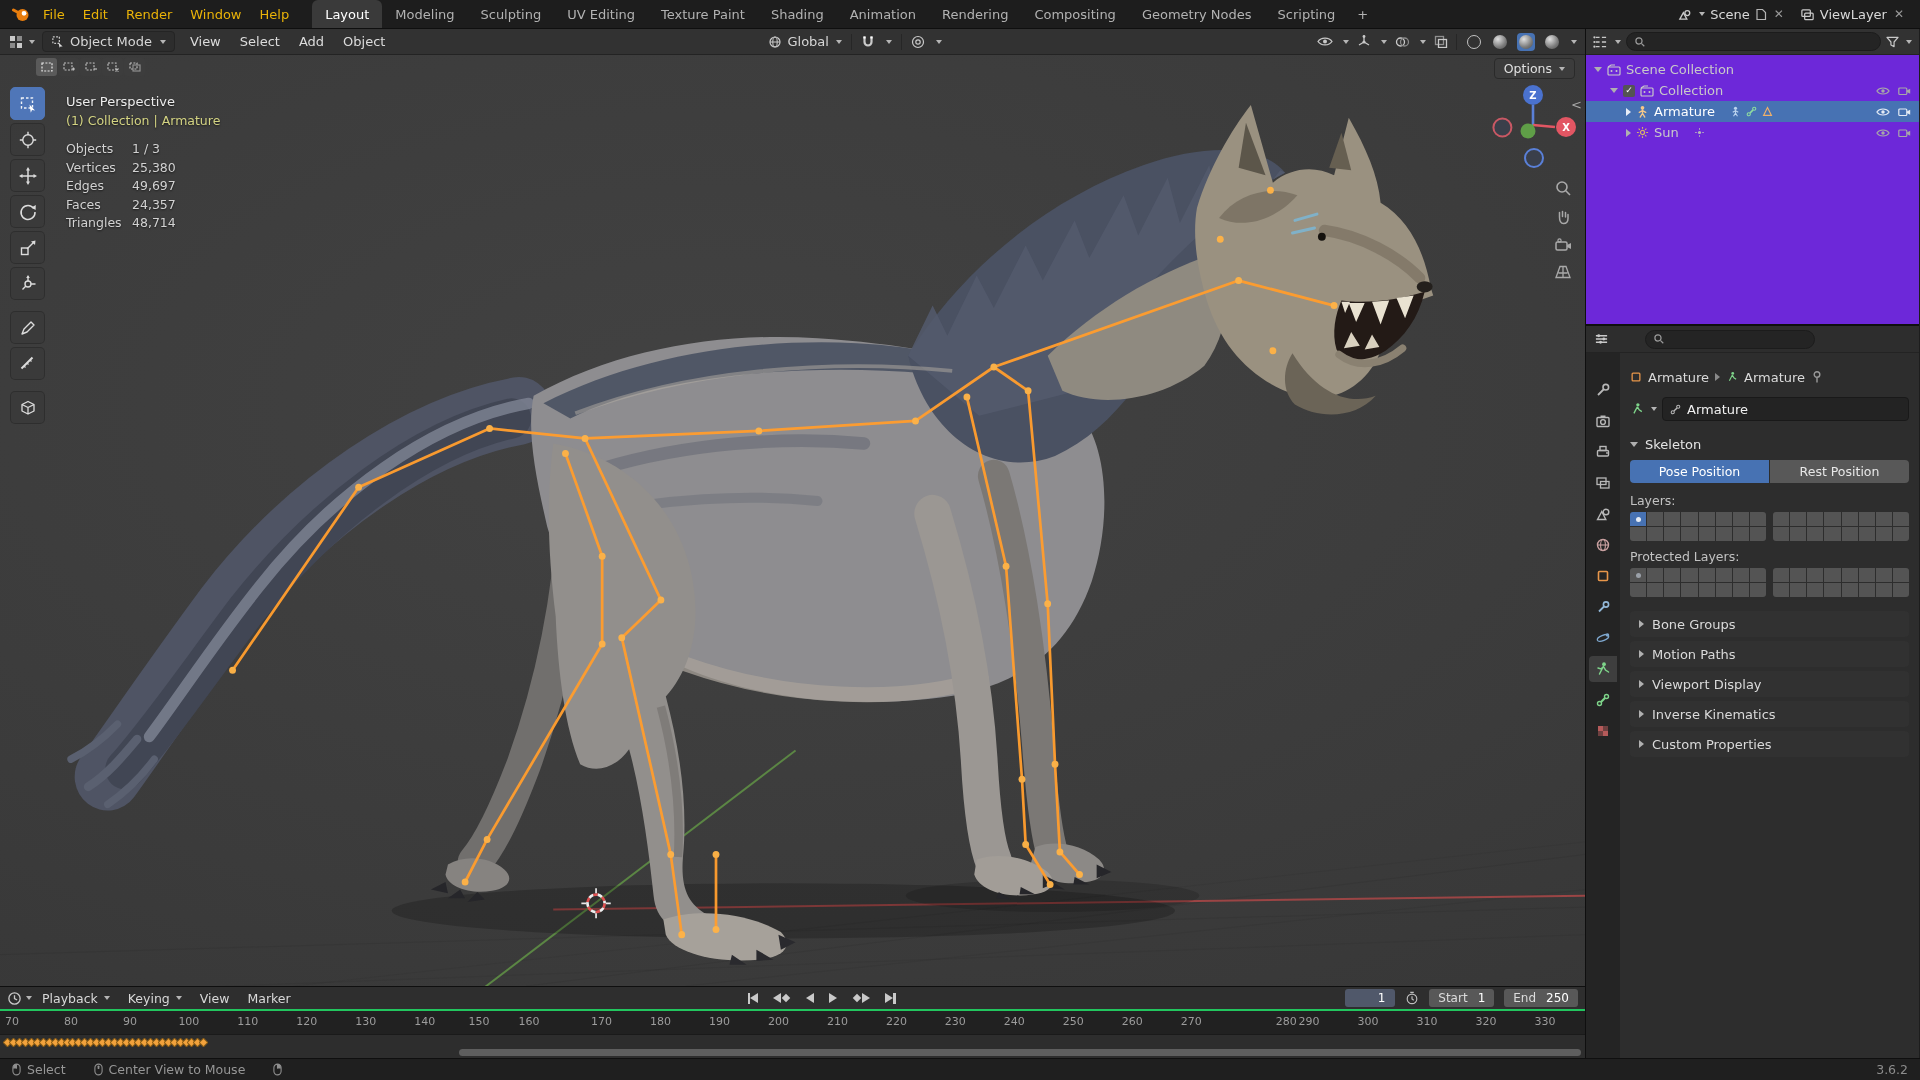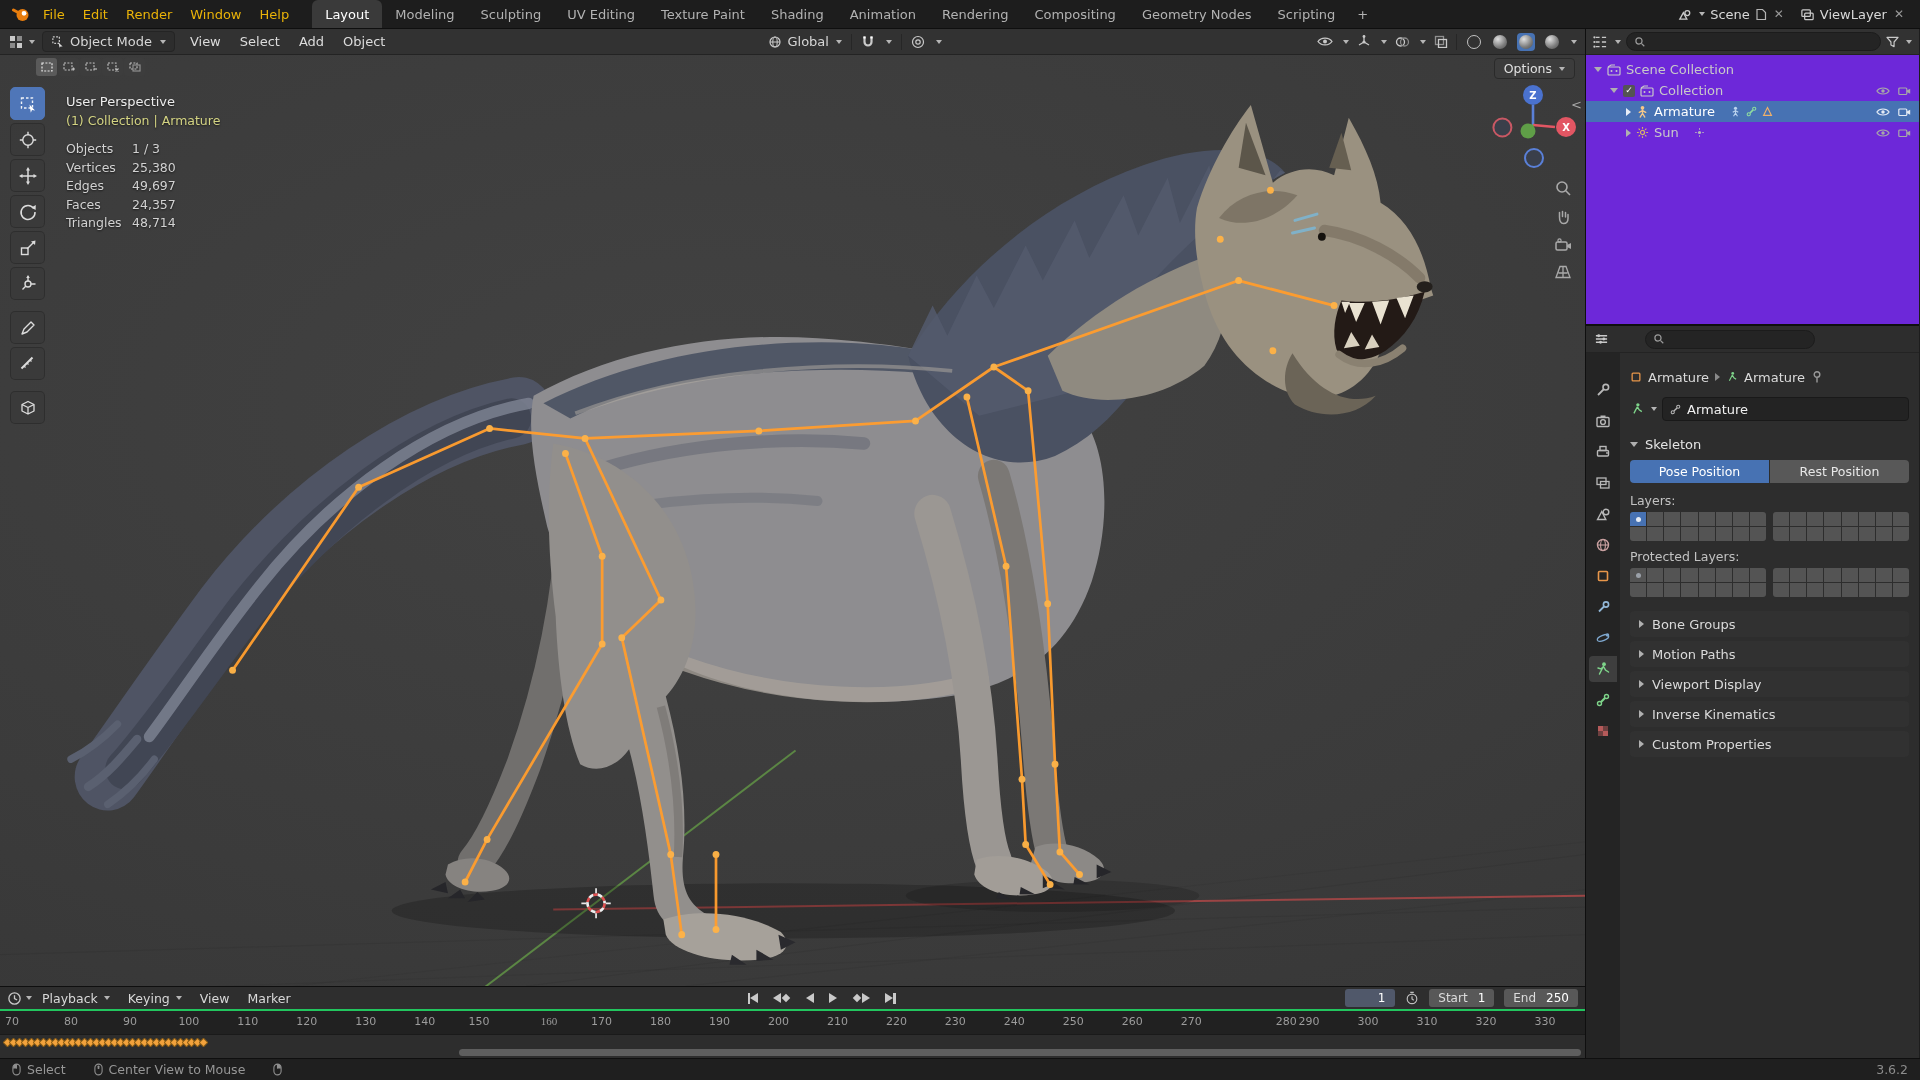--- a/index.html
+++ b/index.html
@@ -665,21 +665,21 @@
         <div class="tl-ruler">
             <span class="tick" style="left: 12px;">70</span>
             <span class="tick" style="left: 70.96px;">80</span>
             <span class="tick" style="left: 129.92px;">90</span>
             <span class="tick" style="left: 188.88px;">100</span>
             <span class="tick" style="left: 247.84px;">110</span>
             <span class="tick" style="left: 306.8px;">120</span>
             <span class="tick" style="left: 365.76px;">130</span>
             <span class="tick" style="left: 424.72px;">140</span>
             <span class="tick" style="left: 459px; margin-left: 20px;">150</span>
-            <span class="tick" style="left: 549px; font-family: Liberation Serif, serif;">160</span>
+            <span class="tick" style="left: 529px;">160</span>
             <span class="tick" style="left: 601.6px;">170</span>
             <span class="tick" style="left: 660.56px;">180</span>
             <span class="tick" style="left: 719.52px;">190</span>
             <span class="tick" style="left: 778.48px;">200</span>
             <span class="tick" style="left: 837.44px;">210</span>
             <span class="tick" style="left: 896.4px;">220</span>
             <span class="tick" style="left: 955.36px;">230</span>
             <span class="tick" style="left: 1014.32px;">240</span>
             <span class="tick" style="left: 1073.28px;">250</span>
             <span class="tick" style="left: 1132.24px;">260</span>

